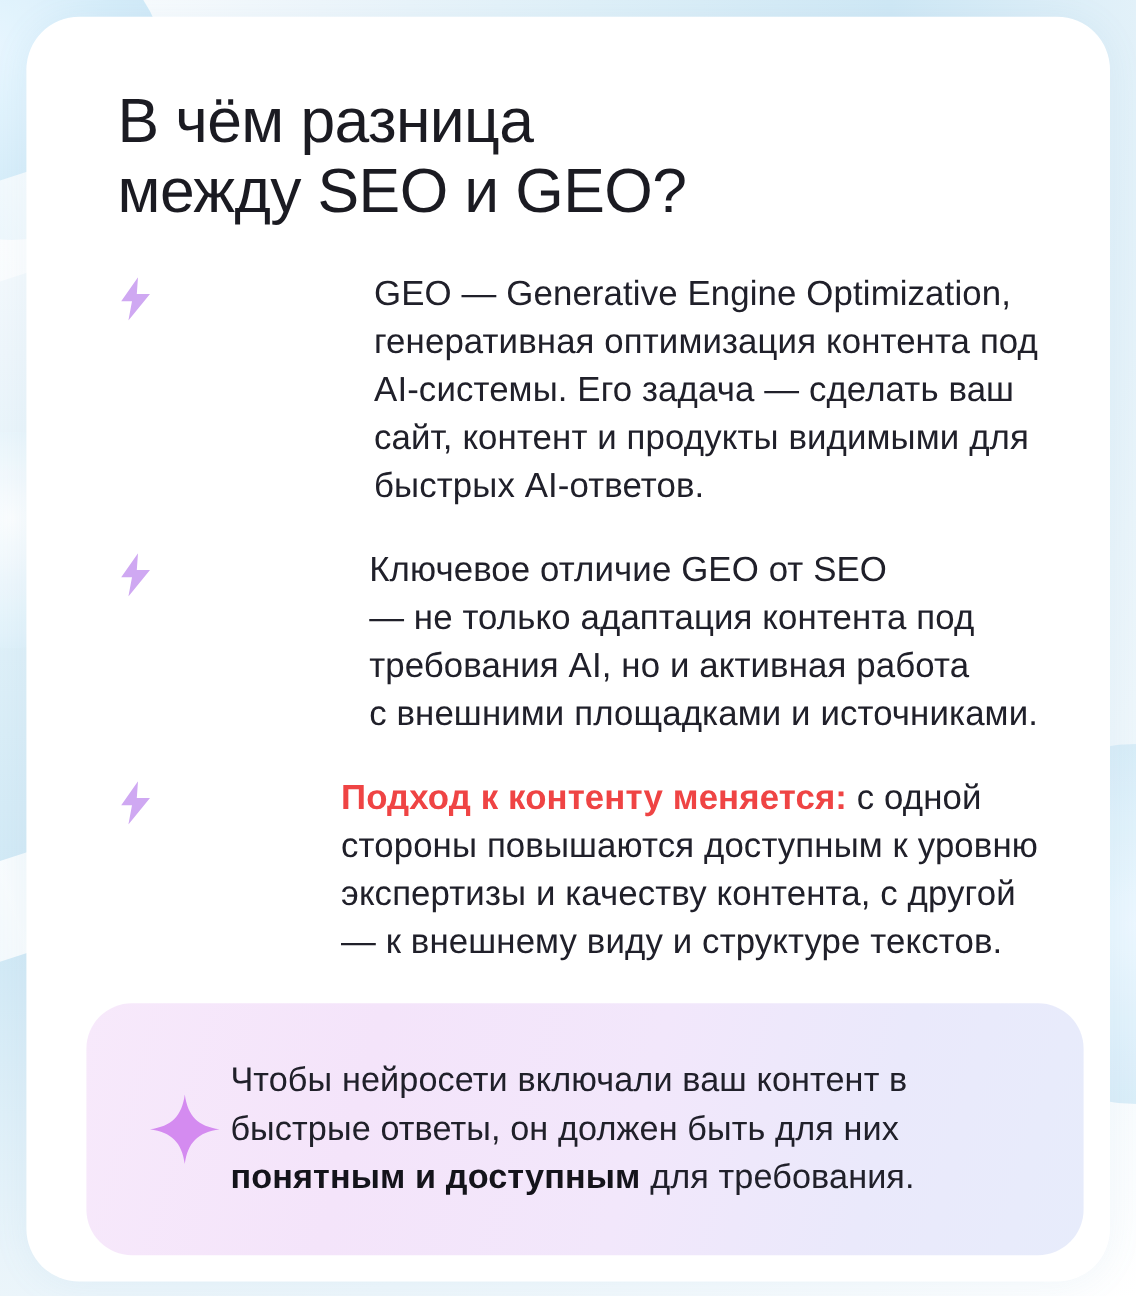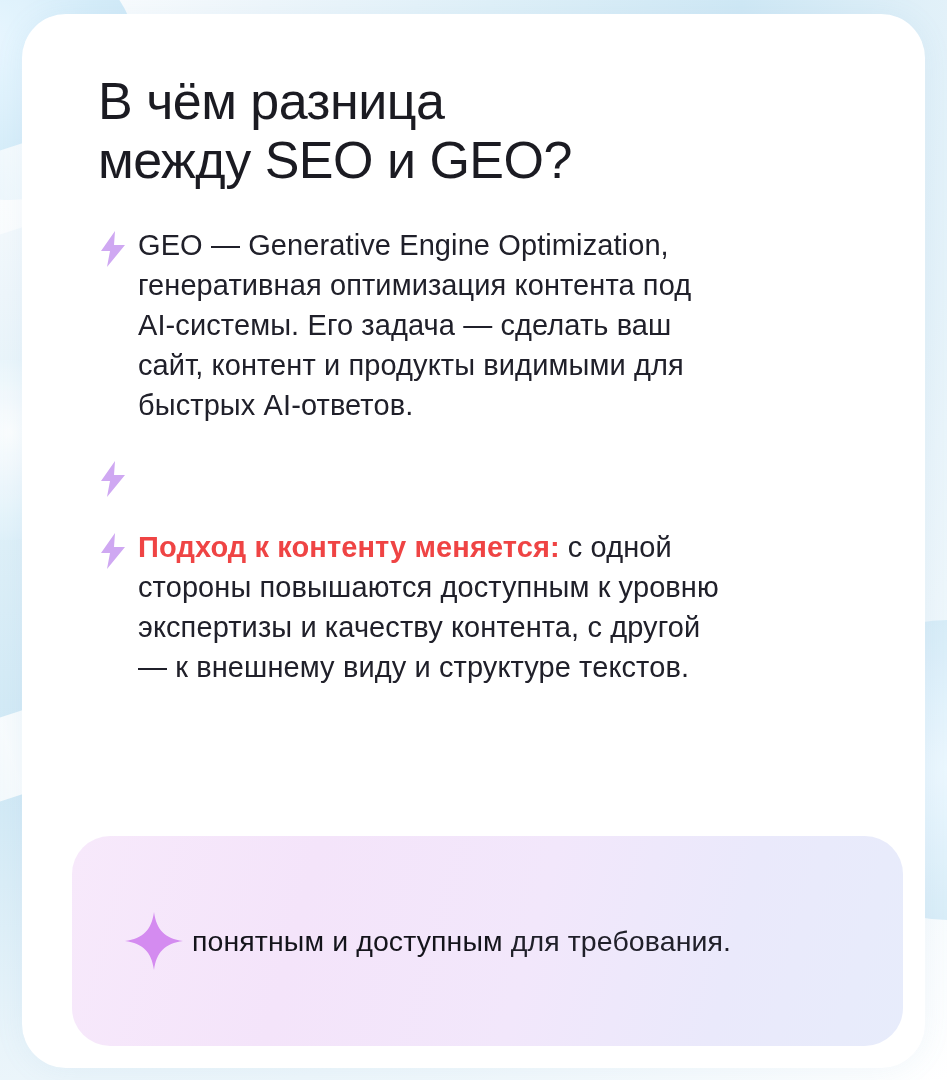--- a/index.html
+++ b/index.html
@@ -90,20 +90,21 @@
     margin: 0;
     padding: 0;
     list-style: none;
   }
 
   .bullet {
     position: relative;
     display: flex;
     align-items: flex-start;
     margin-bottom: 30px;
+    justify-content: space-between;
   }
 
   .bolt {
     flex: 0 0 auto;
     width: 40px;
     margin-top: 6px;
     color: #cfa8f2;
     line-height: 1;
     text-align: left;
   }
@@ -148,21 +149,21 @@
   .callout .spark svg { display: block; }
 
   .callout-text {
     font-size: 28.5px;
     line-height: 1.42;
     color: #20202a;
     letter-spacing: 0.1px;
     white-space: pre-line;
   }
   .callout-text .strong {
-    font-weight: 400;
+    font-weight: 700;
     color: #14141b;
   }
 </style>
 </head>
 <body>
 
 <div class="slide">
 
   <div class="bg-shape a"></div>
   <div class="bg-shape b"></div>
@@ -190,20 +191,24 @@
 сайт, контент и продукты видимыми для
 быстрых AI-ответов.</span>
         </li>
 
         <li class="bullet">
           <span class="bolt">
             <svg width="30" height="36" viewBox="0 0 30 36" aria-hidden="true">
               <path d="M17 0 L3 20 H12 L9 36 L27 14 H16 Z" fill="currentColor"></path>
             </svg>
           </span>
+          <span class="bullet-text">Ключевое отличие GEO от SEO
+— не только адаптация контента под
+требования AI, но и активная работа
+с внешними площадками и источниками.</span>
         </li>
 
         <li class="bullet">
           <span class="bolt">
             <svg width="30" height="36" viewBox="0 0 30 36" aria-hidden="true">
               <path d="M17 0 L3 20 H12 L9 36 L27 14 H16 Z" fill="currentColor"></path>
             </svg>
           </span>
           <span class="bullet-text"><span class="lead">Подход к контенту меняется:</span><span> с одной
 стороны повышаются доступным к уровню
@@ -213,16 +218,18 @@
 
       </ul>
     </div>
 
     <div class="callout">
       <span class="spark">
         <svg width="58" height="58" viewBox="0 0 58 58" aria-hidden="true">
           <path d="M29 0 C31.5 18 40 26.5 58 29 C40 31.5 31.5 40 29 58 C26.5 40 18 31.5 0 29 C18 26.5 26.5 18 29 0 Z" fill="currentColor"></path>
         </svg>
       </span>
-      <span class="callout-text"><span class="strong">понятным и доступным</span><span> для требования.</span></span>
+      <span class="callout-text"><span>Чтобы нейросети включали ваш контент в
+быстрые ответы, он должен быть для них
+</span><span class="strong">понятным и доступным</span><span> для требования.</span></span>
     </div>
   </div>
 </div>
 
 </body></html>

